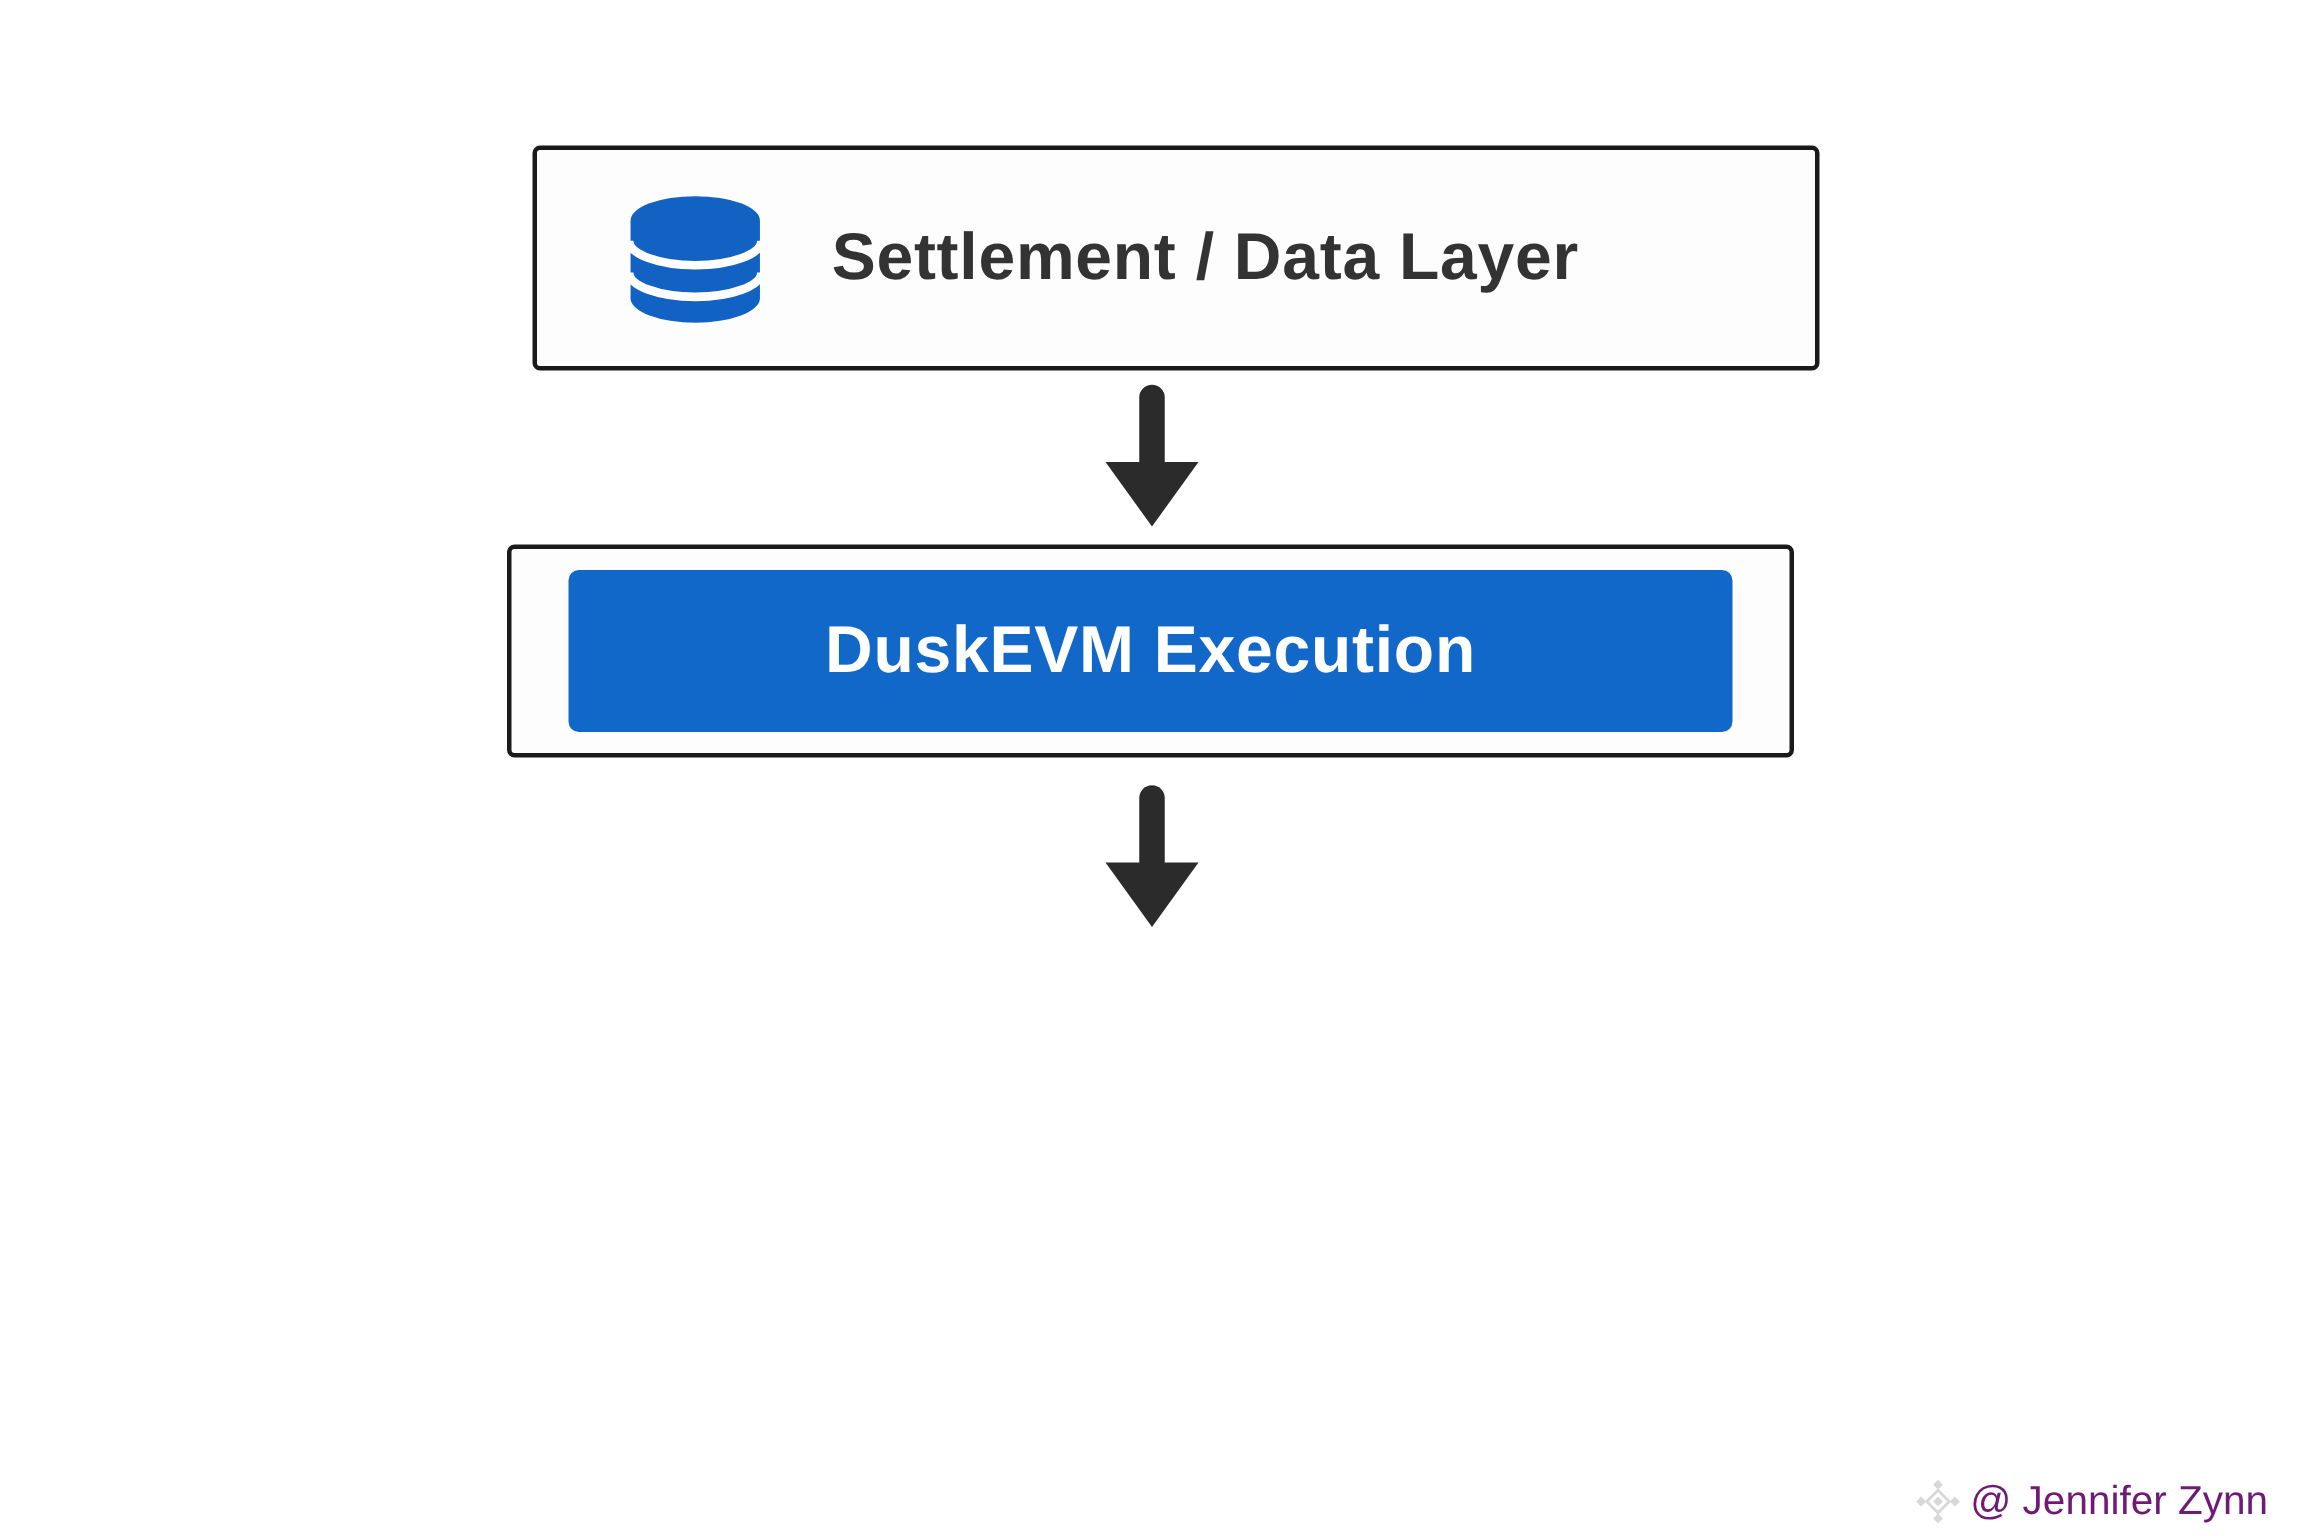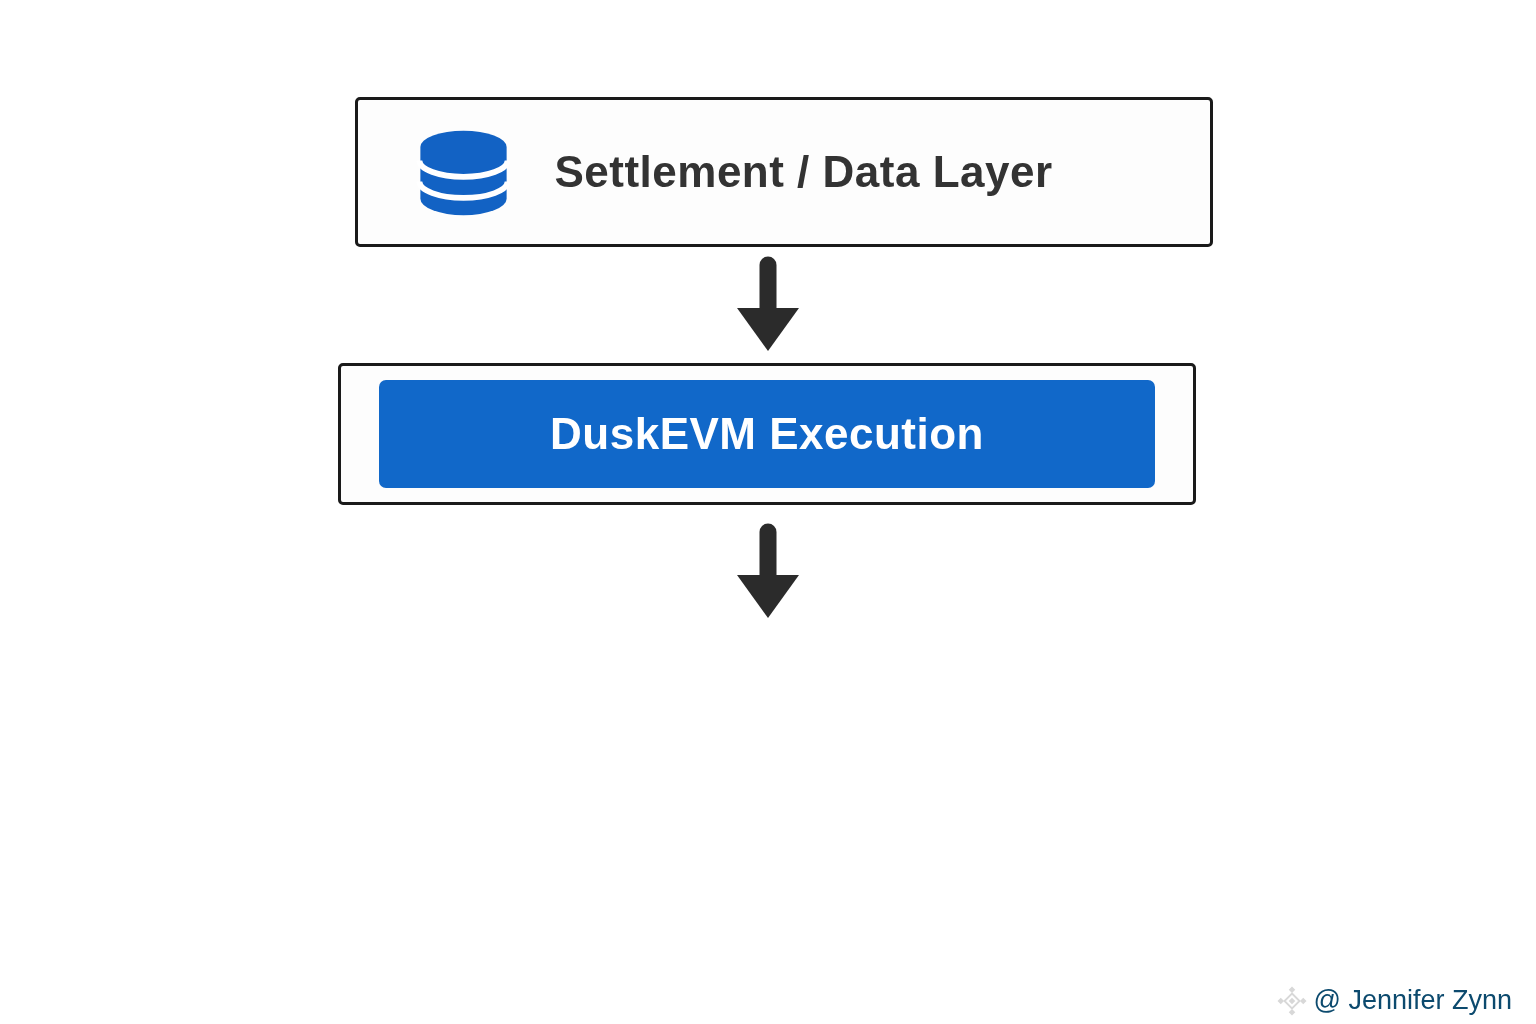--- a/index.html
+++ b/index.html
@@ -62,21 +62,21 @@
   #arrow-1 { top: 256px; }
   #arrow-2 { top: 523px; }
 
   .watermark {
     position: absolute;
     right: 24px;
     bottom: 8px;
     display: flex;
     align-items: center;
     gap: 7px;
-    color: #0c4a6e;
+    color: #701a75;
     font-size: 27px;
     font-weight: 400;
   }
 </style>
 </head>
 <body>
 
 <div class="canvas">
 
   <div class="node" id="node-settlement">

